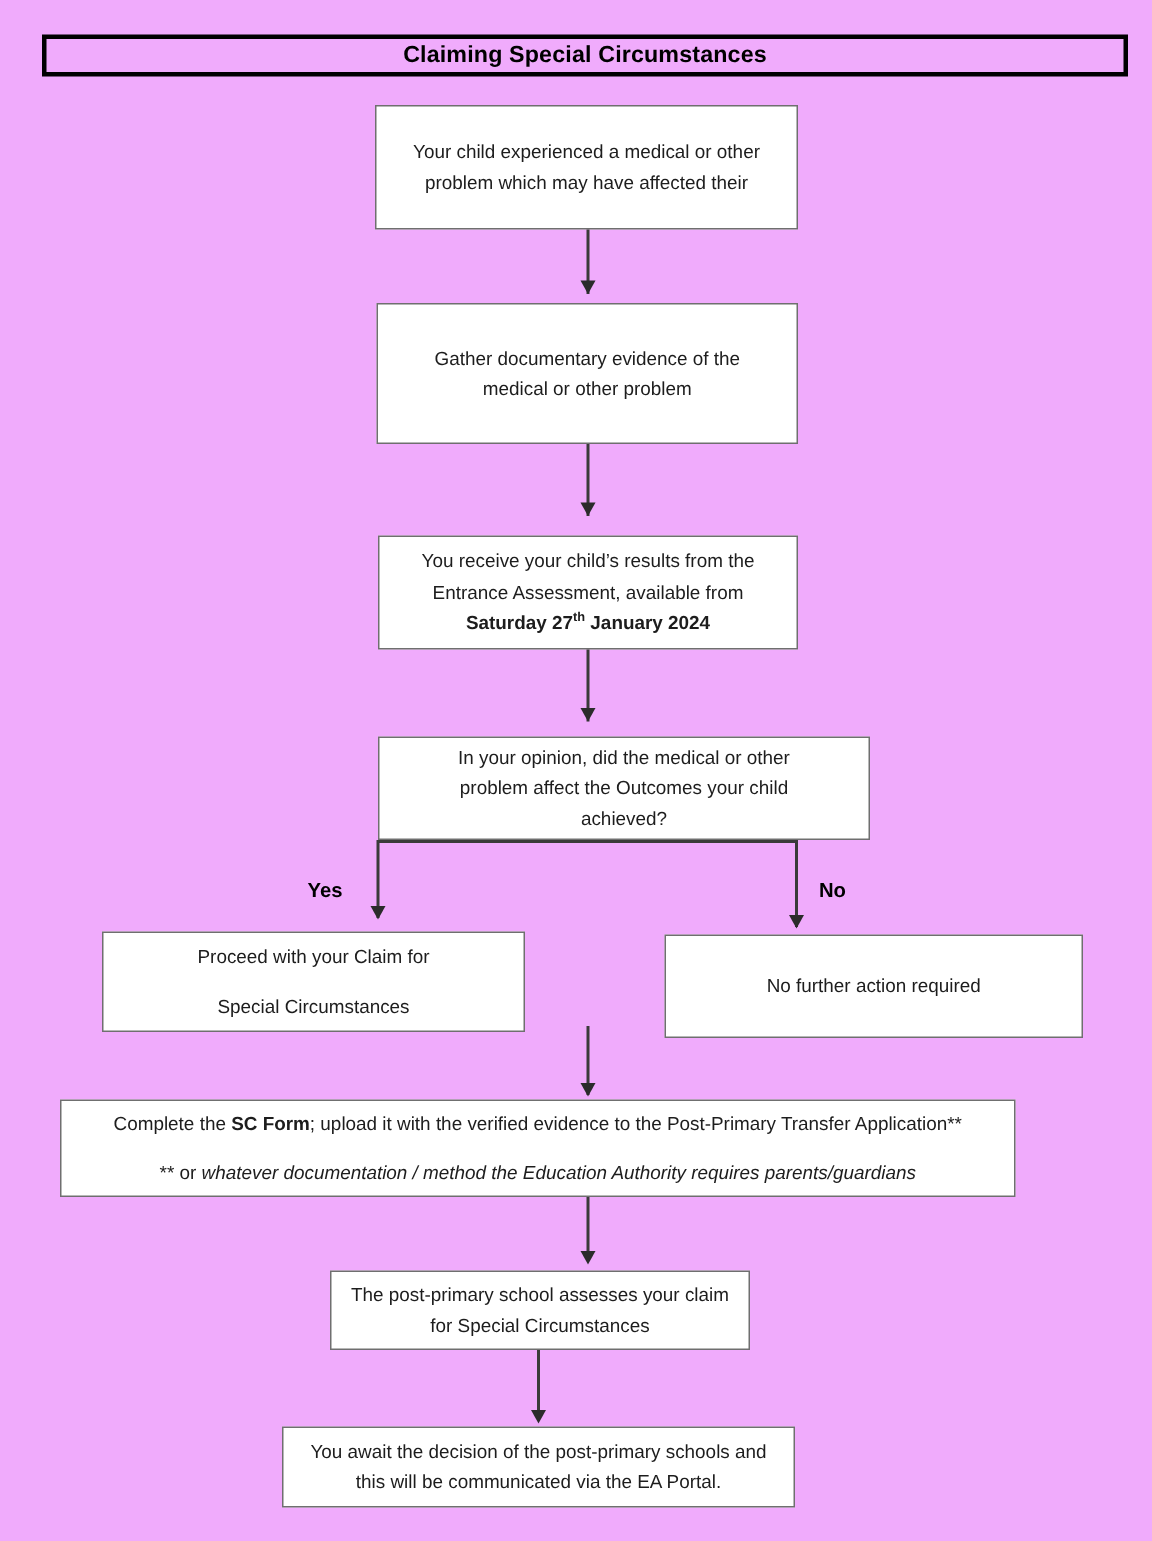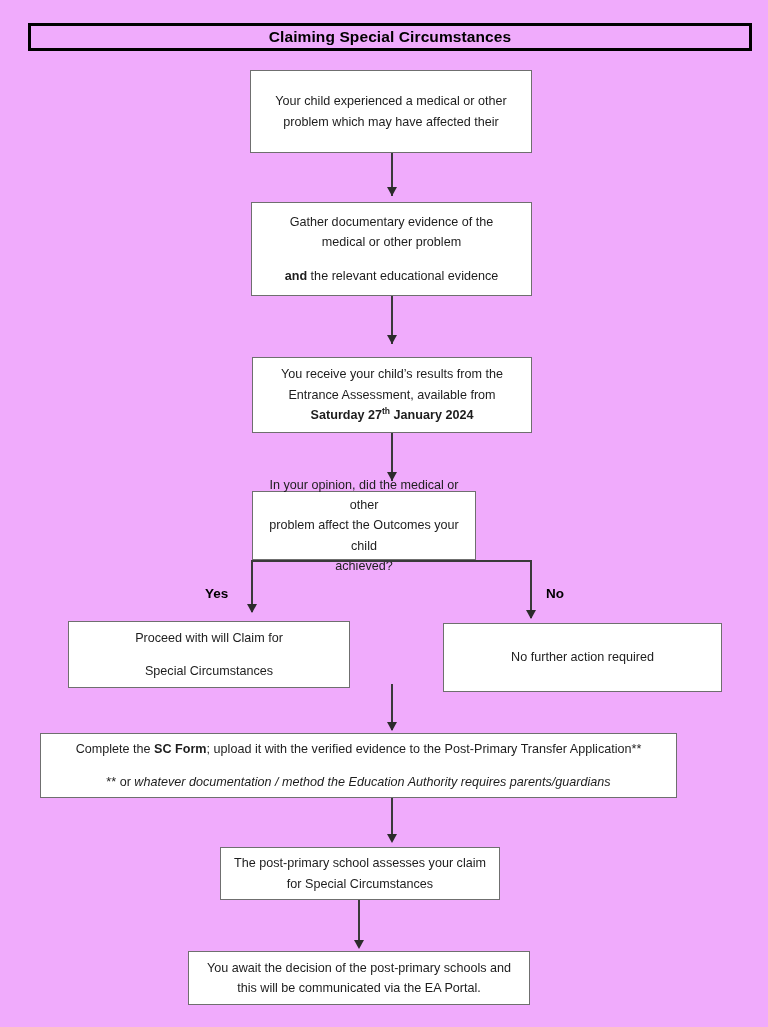--- a/index.html
+++ b/index.html
@@ -108,53 +108,52 @@
     <span class="line">Your child experienced a medical or other</span>
     <span class="line">problem which may have affected their</span>
   </div>
 
   <div class="vline" style="left:391px; top:153px; height:43px;"></div>
   <div class="arrowhead" style="left:386.5px; top:187px;"></div>
 
   <div class="node" style="left:251px; top:202px; width:281px; height:94px;">
     <span class="line">Gather documentary evidence of the</span>
     <span class="line">medical or other problem</span>
-    <span class="line spaced"><b>and</b><span> the relevant educational evidence</span></span>
   </div>
 
   <div class="vline" style="left:391px; top:296px; height:48px;"></div>
   <div class="arrowhead" style="left:386.5px; top:335px;"></div>
 
   <div class="node" style="left:252px; top:357px; width:280px; height:76px;">
     <span class="line">You receive your child’s results from the</span>
     <span class="line">Entrance Assessment, available from</span>
     <span class="line"><b><span>Saturday 27</span><sup>th</sup><span> January 2024</span></b></span>
   </div>
 
   <div class="vline" style="left:391px; top:433px; height:48px;"></div>
   <div class="arrowhead" style="left:386.5px; top:472px;"></div>
 
-  <div class="node" style="left:252px; top:491px; width:224px; height:69px;">
+  <div class="node" style="left:252px; top:491px; width:328px; height:69px;">
     <span class="line">In your opinion, did the medical or other</span>
     <span class="line">problem affect the Outcomes your child</span>
     <span class="line">achieved?</span>
   </div>
 
   <div class="hline" style="left:252px; top:560px; width:280px;"></div>
 
   <div class="vline" style="left:251px; top:560px; height:52px;"></div>
   <div class="arrowhead" style="left:246.5px; top:604px;"></div>
   <div class="branch-label" style="left:205px; top:586px;">Yes</div>
 
   <div class="vline" style="left:530px; top:560px; height:58px;"></div>
   <div class="arrowhead" style="left:525.5px; top:610px;"></div>
   <div class="branch-label" style="left:546px; top:586px;">No</div>
 
   <div class="node" style="left:68px; top:621px; width:282px; height:67px;">
-    <span class="line">Proceed with will Claim for</span>
+    <span class="line">Proceed with your Claim for</span>
     <span class="line spaced">Special Circumstances</span>
   </div>
 
   <div class="node" style="left:443px; top:623px; width:279px; height:69px;">
     <span class="line">No further action required</span>
   </div>
 
   <div class="vline" style="left:391px; top:684px; height:46px;"></div>
   <div class="arrowhead" style="left:386.5px; top:722px;"></div>
 

